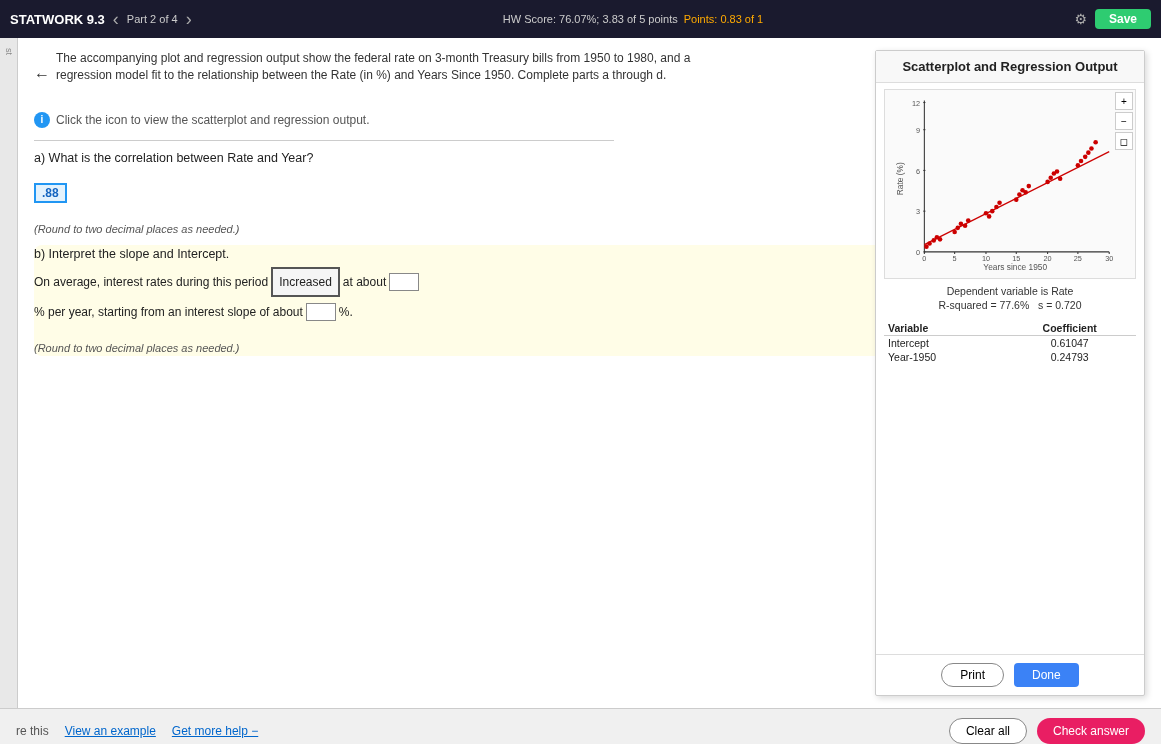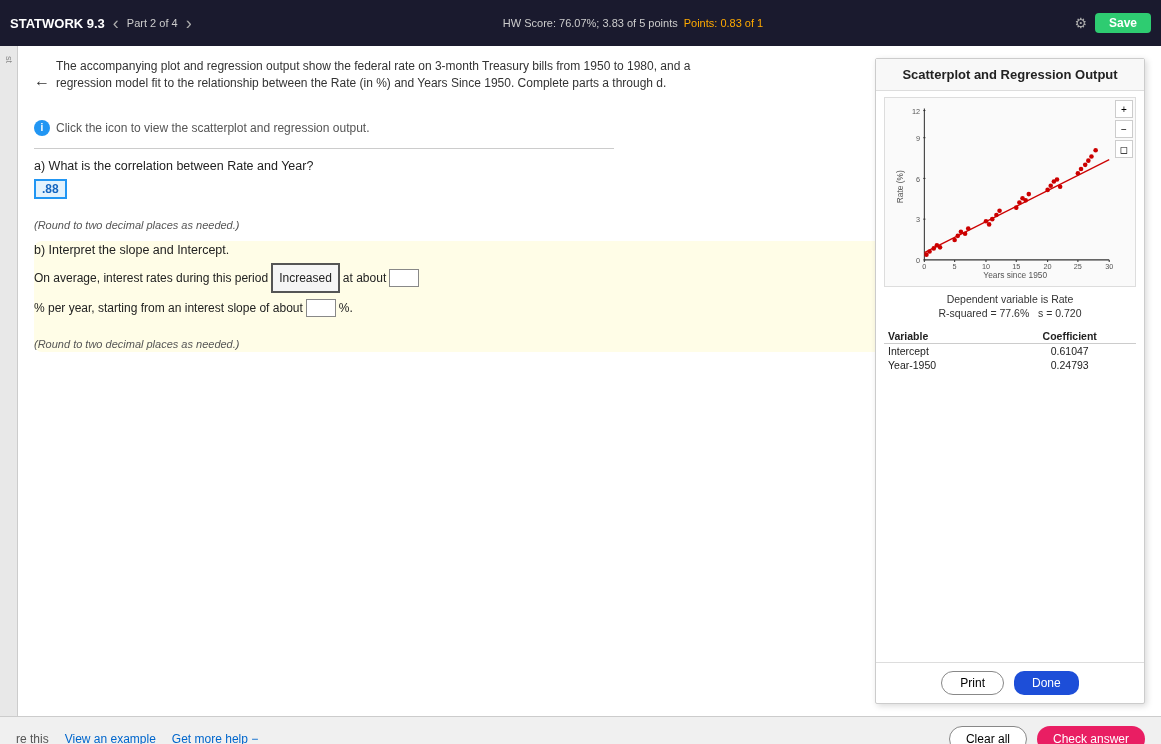--- a/index.html
+++ b/index.html
@@ -14,21 +14,21 @@
     }
 
     
     .top-bar {
       background: #1a1a2e;
       color: white;
       display: flex;
       align-items: center;
       justify-content: space-between;
       padding: 4px 10px;
-      height: 46px;
+      height: 38px;
       font-size: 12px;
     }
     .top-bar-left { display: flex; align-items: center; gap: 8px; }
     .top-bar-center { display: flex; align-items: center; gap: 6px; color: #ccc; }
     .top-bar-right { display: flex; align-items: center; gap: 8px; }
     .score-text { color: #ccc; font-size: 11px; }
     .points-text { color: #ffaa00; font-size: 11px; }
     .save-btn {
       background: #2ecc71;
       color: white;
@@ -269,23 +269,23 @@
     .print-btn {
       border: 1px solid #888;
       background: white;
       border-radius: 14px;
       padding: 4px 18px;
       font-size: 12px;
       cursor: pointer;
     }
     .done-btn {
       border: none;
-      background: #1d4ed8;
+      background: #3b82f6;
       color: white;
-      border-radius: 10px;
+      border-radius: 4px;
       padding: 4px 18px;
       font-size: 12px;
       cursor: pointer;
     }
 
     
     .bottom-bar {
       height: 44px;
       background: #f0f0f0;
       border-top: 1px solid #ccc;
@@ -370,21 +370,21 @@
 
     <div class="info-row">
       <div class="info-icon">i</div>
       <span>Click the icon to view the scatterplot and regression output.</span>
     </div>
 
     <hr class="divider-line">
 
     <div class="question-part">
       <div>a) What is the correlation between Rate and Year?</div>
-      <div style="margin-top:4px;">
+      <div style="margin-top:16px;">
         <span class="answer-box">.88</span>
       </div>
       <div class="helper-text">(Round to two decimal places as needed.)</div>
     </div>
 
     <div class="question-part yellow-highlight">
       <div class="part-b-text">b) Interpret the slope and Intercept.</div>
       <div class="fill-sentence">
         <span>On average, interest rates during this period</span>
         <span class="increased-box">Increased</span>

